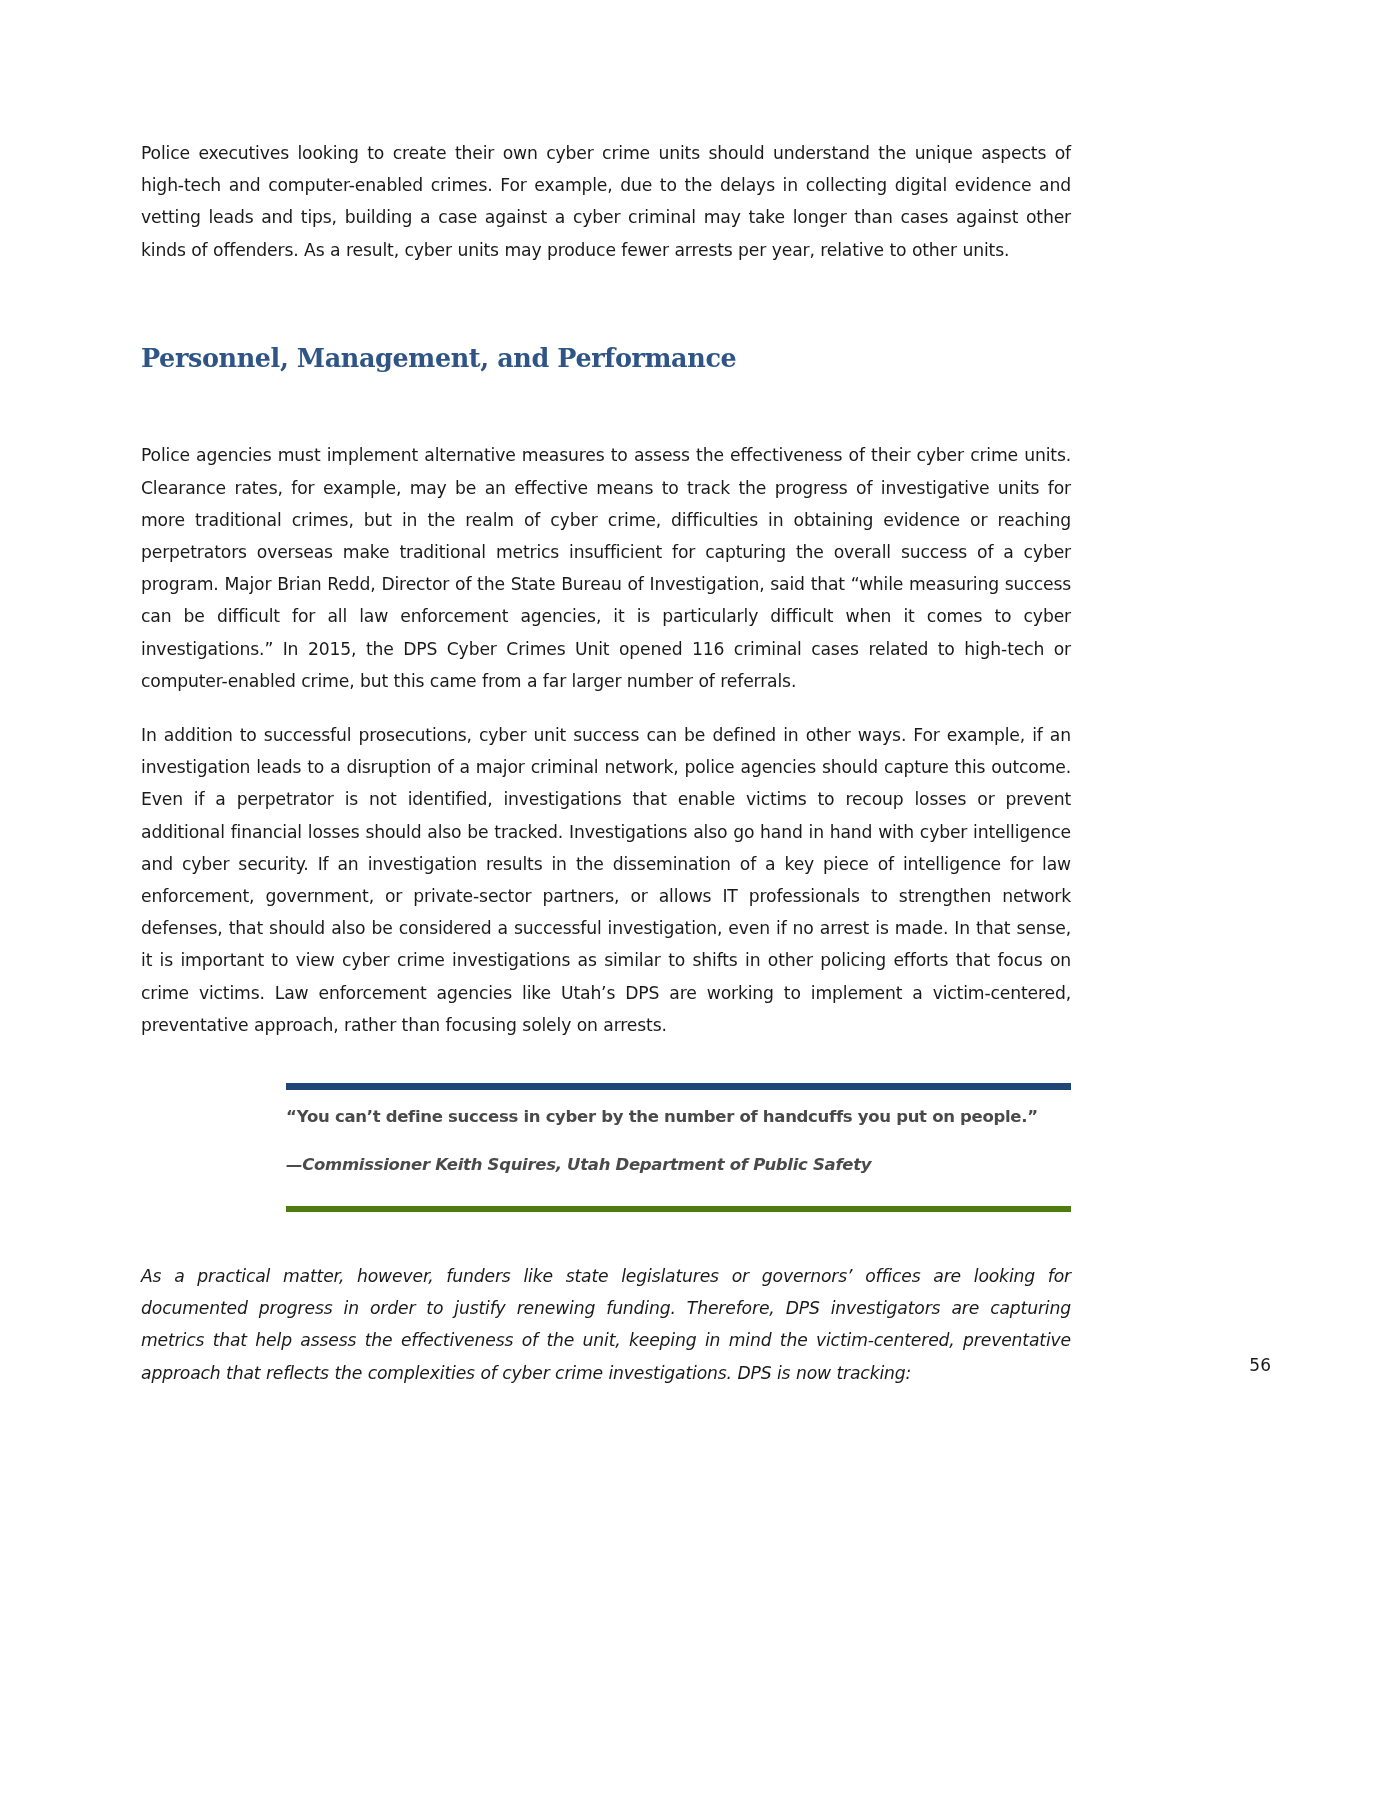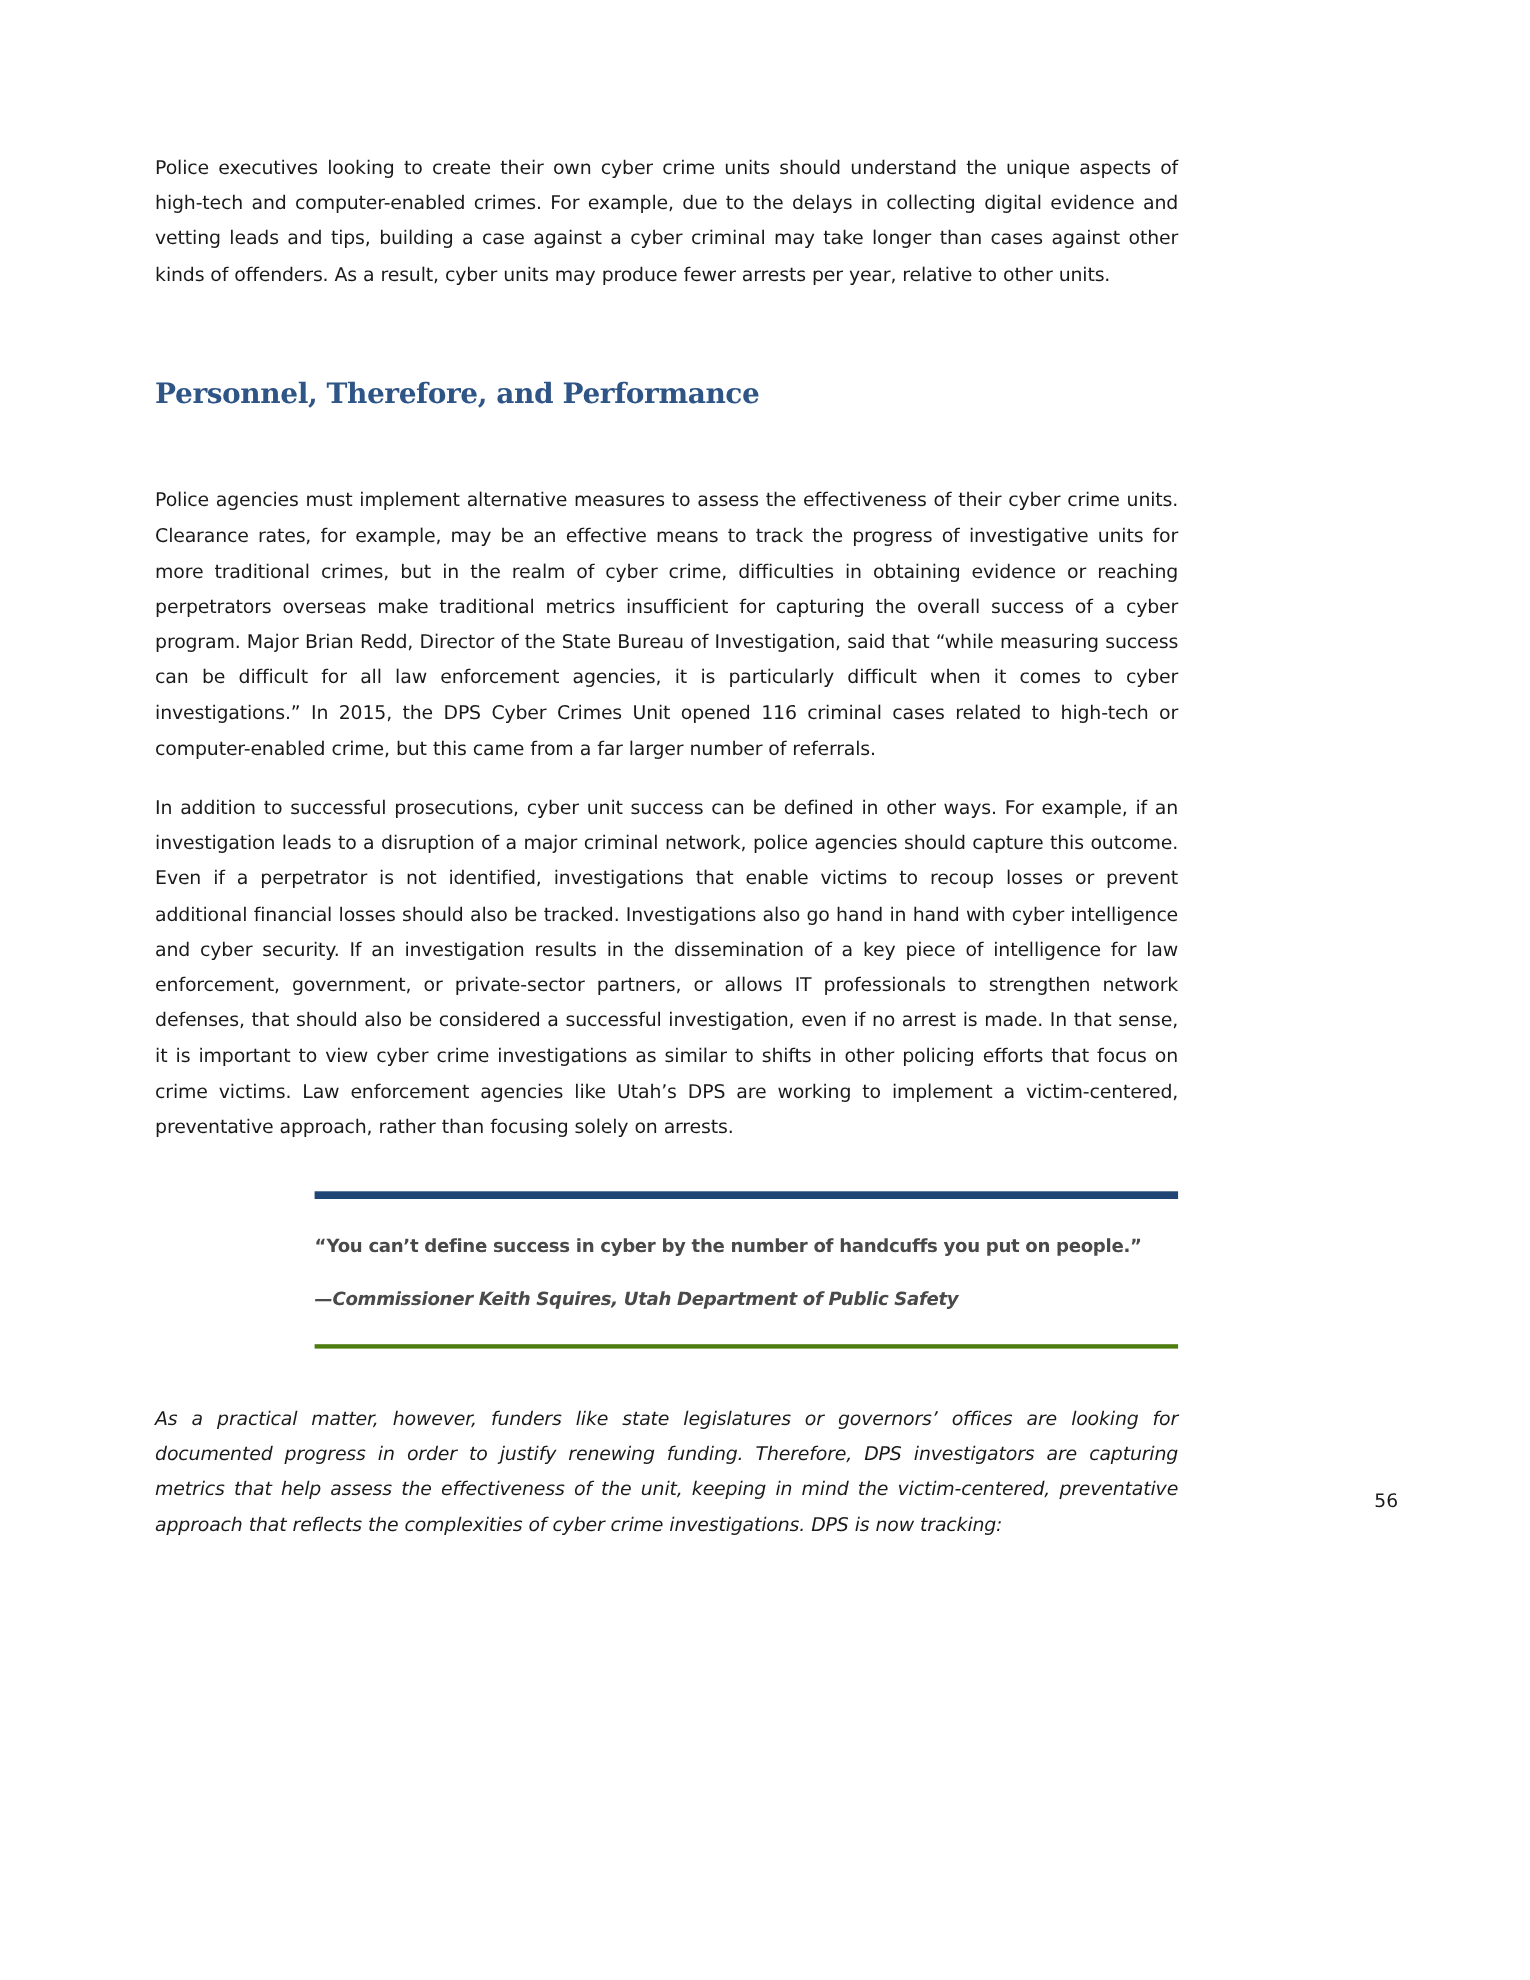--- a/index.html
+++ b/index.html
@@ -63,22 +63,22 @@
     margin: 0;
     letter-spacing: -0.55px;
     line-height: 1.2;
     white-space: nowrap;
   }
 
   .quote-block {
     margin: 0 0 0 145px;
     width: 785px;
     border-top: 7px solid #1f4674;
-    border-bottom: 4px solid #4d7c0f;
-    padding: 28px 0 26px 0;
+    border-bottom: 6px solid #4d7c0f;
+    padding: 12px 0 26px 0;
     box-sizing: border-box;
   }
   .quote-text {
     font-family: "DejaVu Sans", sans-serif;
     font-size: 16.5px;
     font-weight: bold;
     color: #4a4a4a;
     line-height: 30px;
     margin: 0 0 18px 0;
     letter-spacing: -0.3px;
@@ -106,21 +106,21 @@
 </head>
 <body>
 
 <div class="page">
   <div class="content">
 
     <p class="body-text">Police executives looking to create their own cyber crime units should understand the unique aspects of high-tech and computer-enabled crimes. For example, due to the delays in collecting digital evidence and vetting leads and tips, building a case against a cyber criminal may take longer than cases against other kinds of offenders. As a result, cyber units may produce fewer arrests per year, relative to other units.</p>
 
     <div class="spacer-1"></div>
 
-    <h1 class="section-heading">Personnel, Therefore, and Performance</h1>
+    <h1 class="section-heading">Personnel, Management, and Performance</h1>
 
     <div class="spacer-2"></div>
 
 
     <div class="spacer-3"></div>
 
     <p class="body-text">Police agencies must implement alternative measures to assess the effectiveness of their cyber crime units. Clearance rates, for example, may be an effective means to track the progress of investigative units for more traditional crimes, but in the realm of cyber crime, difficulties in obtaining evidence or reaching perpetrators overseas make traditional metrics insufficient for capturing the overall success of a cyber program. Major Brian Redd, Director of the State Bureau of Investigation, said that “while measuring success can be difficult for all law enforcement agencies, it is particularly difficult when it comes to cyber investigations.” In 2015, the DPS Cyber Crimes Unit opened 116 criminal cases related to high-tech or computer-enabled crime, but this came from a far larger number of referrals.</p>
 
     <p class="body-text">In addition to successful prosecutions, cyber unit success can be defined in other ways. For example, if an investigation leads to a disruption of a major criminal network, police agencies should capture this outcome. Even if a perpetrator is not identified, investigations that enable victims to recoup losses or prevent additional financial losses should also be tracked. Investigations also go hand in hand with cyber intelligence and cyber security. If an investigation results in the dissemination of a key piece of intelligence for law enforcement, government, or private-sector partners, or allows IT professionals to strengthen network defenses, that should also be considered a successful investigation, even if no arrest is made. In that sense, it is important to view cyber crime investigations as similar to shifts in other policing efforts that focus on crime victims. Law enforcement agencies like Utah’s DPS are working to implement a victim-centered, preventative approach, rather than focusing solely on arrests.</p>
 

